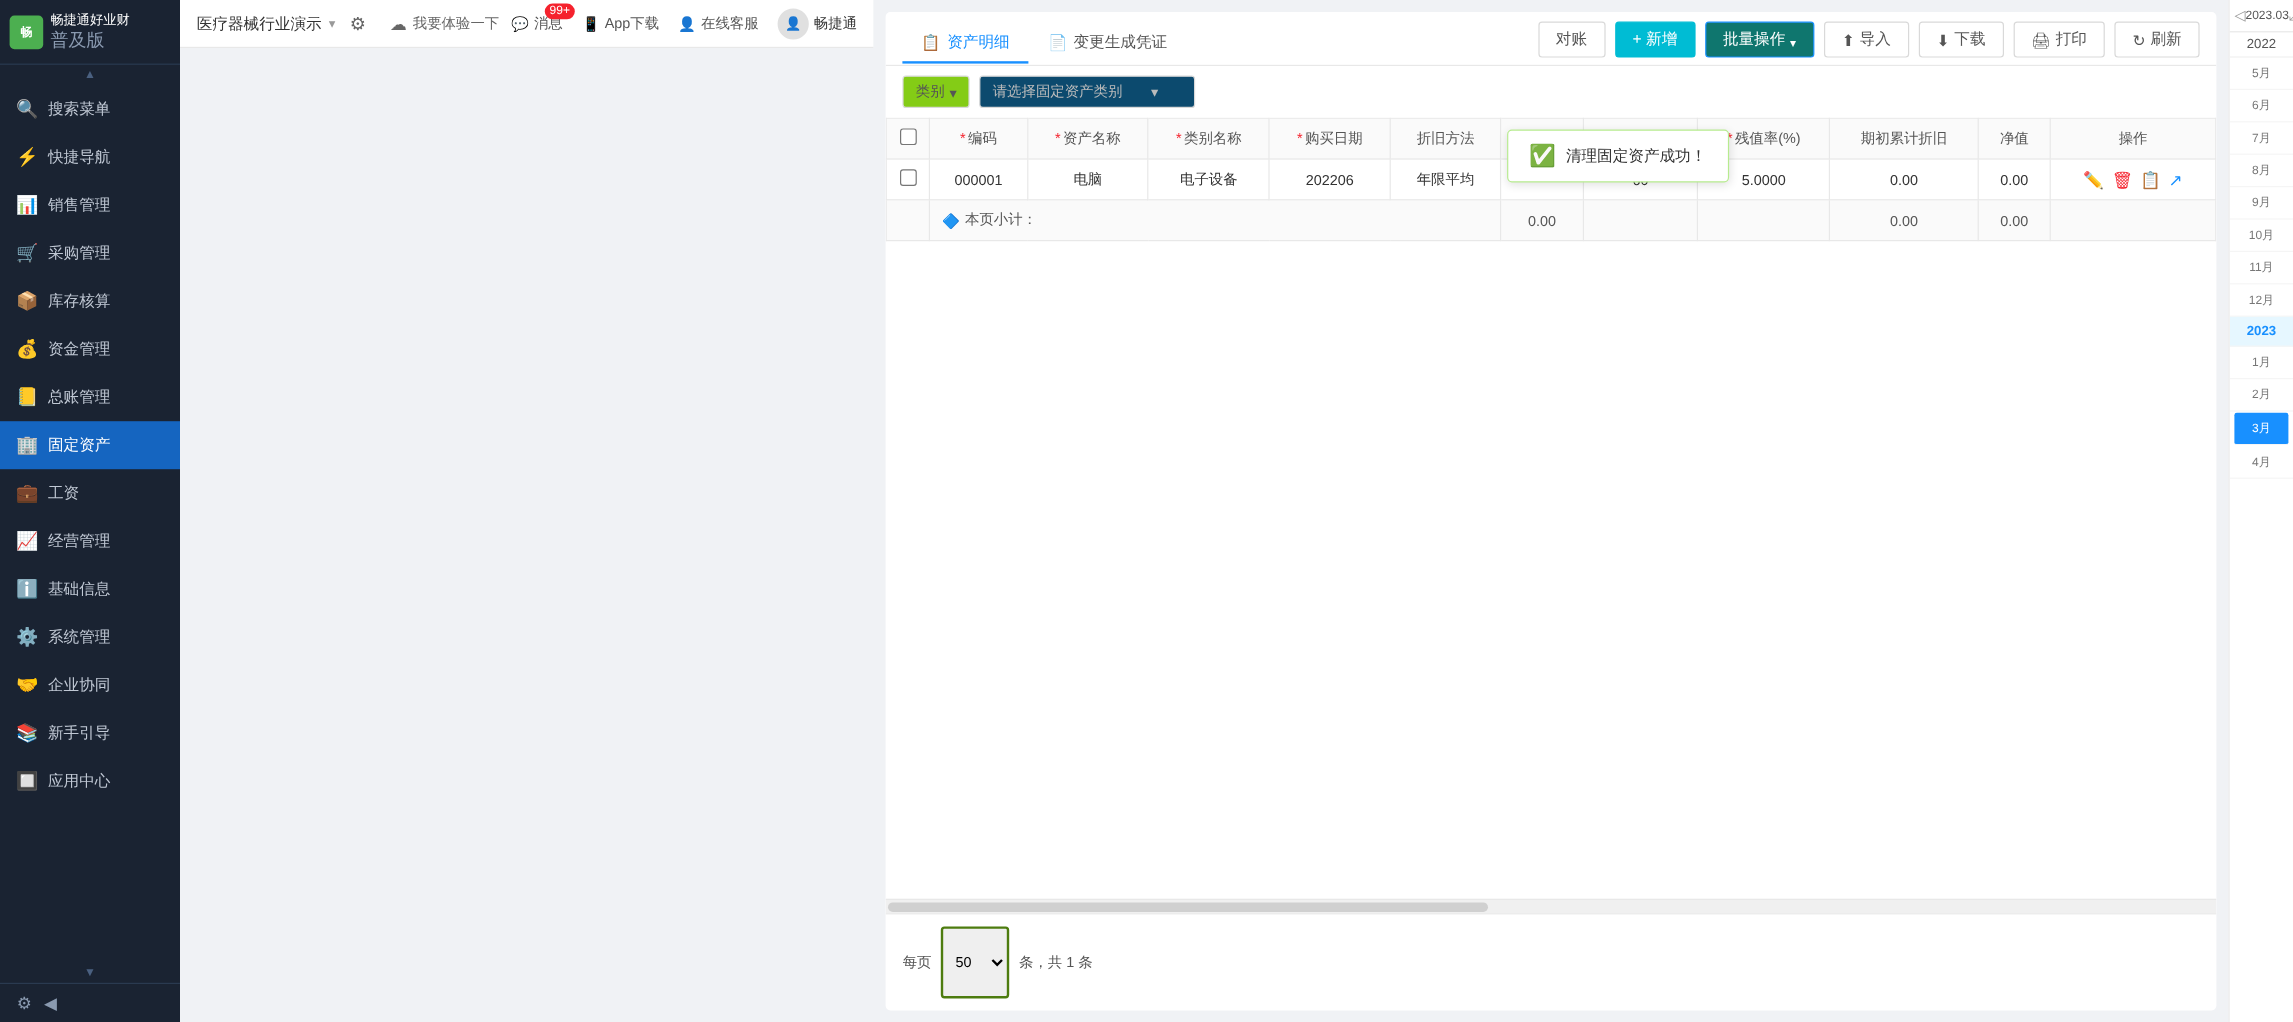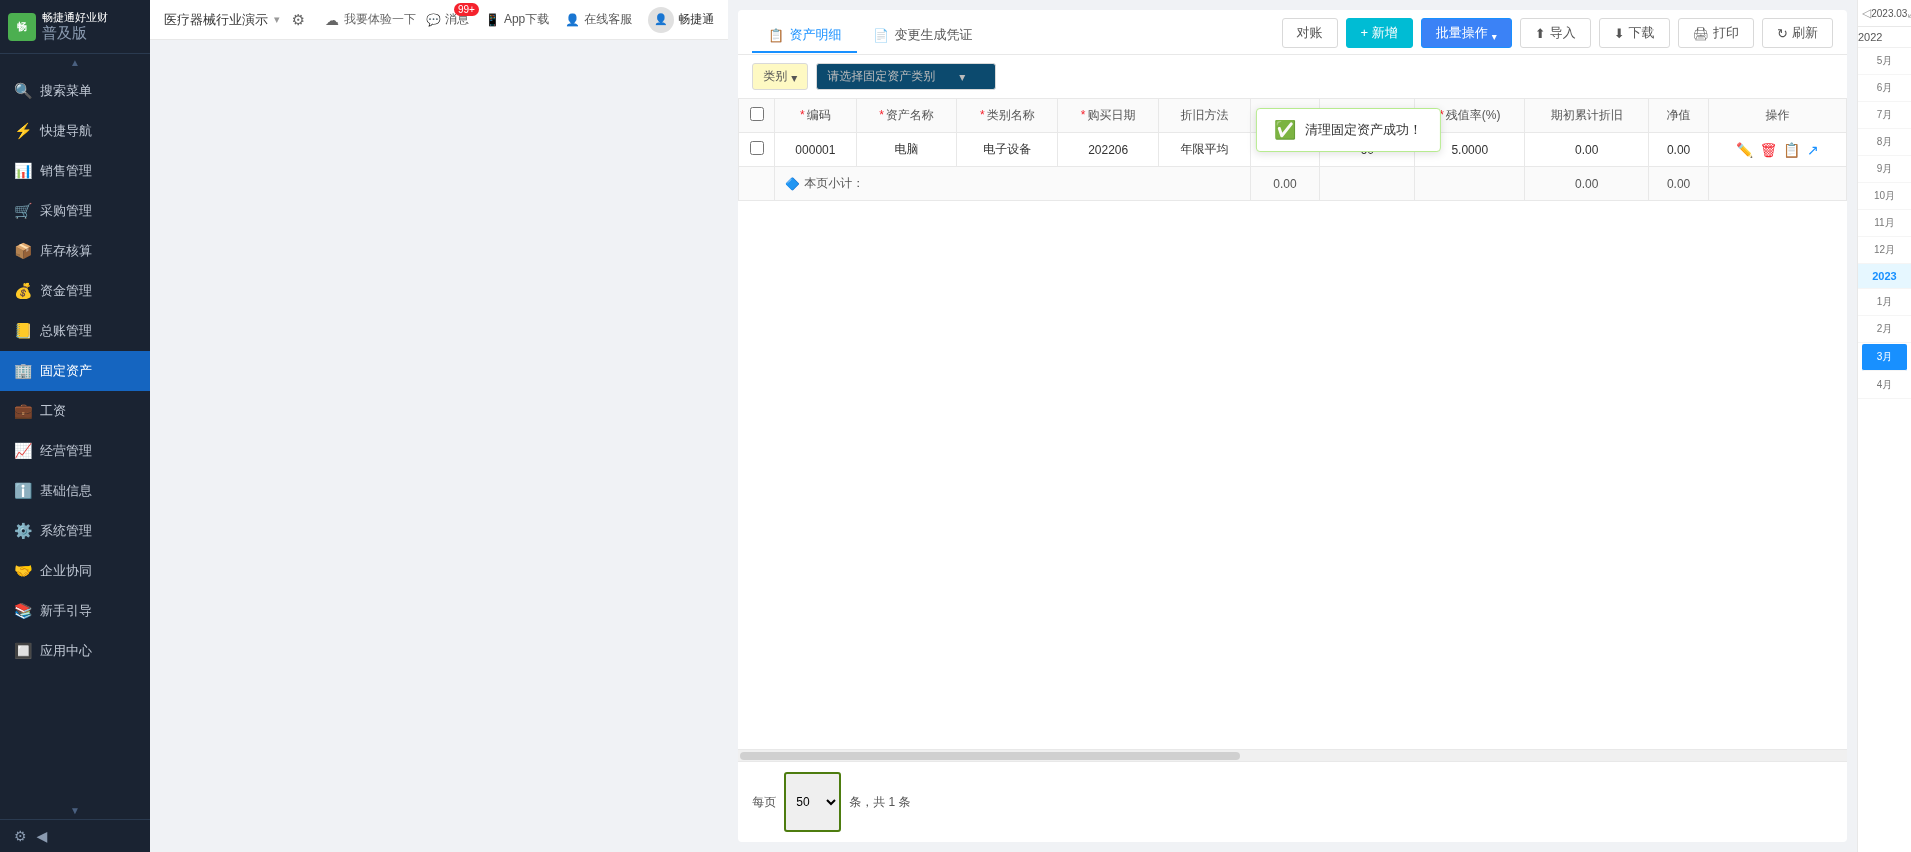--- a/index.html
+++ b/index.html
@@ -53,26 +53,26 @@
     
     .sub-tabs { display: flex; align-items: center; padding: 8px 14px 0; border-bottom: 1px solid #e8e8e8; gap: 0; }
     .sub-tab { padding: 7px 16px; cursor: pointer; font-size: 13px; color: #555; border-bottom: 2px solid transparent; display: flex; align-items: center; gap: 5px; }
     .sub-tab.active { color: #1890ff; border-bottom: 2px solid #1890ff; }
     .sub-tab-icon { font-size: 13px; }
 
     
     .btn { padding: 5px 14px; border-radius: 3px; font-size: 13px; cursor: pointer; border: 1px solid transparent; display: inline-flex; align-items: center; gap: 4px; }
     .btn-green { background: #00bcd4; color: #fff; border-color: #00bcd4; }
     .btn-default { background: #fff; color: #555; border-color: #d9d9d9; }
-    .btn-with-arrow { background: #3b82f6; color: #fff; border-color: #1890ff; align-items: flex-end; }
+    .btn-with-arrow { background: #0f766e; color: #fff; border-color: #1890ff; align-items: flex-end; }
     .dropdown-arrow { font-size: 10px; }
 
     
     .filter-bar { display: flex; align-items: center; padding: 8px 14px; gap: 8px; }
-    .filter-select { border: 1px solid #d9d9d9; border-radius: 3px; padding: 4px 10px; font-size: 12px; color: #555; background: #fef9c3; cursor: pointer; display: flex; align-items: flex-end; gap: 4px; }
+    .filter-select { border: 1px solid #d9d9d9; border-radius: 3px; padding: 4px 10px; font-size: 12px; color: #555; background: #84cc16; cursor: pointer; display: flex; align-items: flex-end; gap: 4px; }
     .filter-select-placeholder { border: 1px solid #d9d9d9; border-radius: 3px; padding: 4px 30px 4px 10px; font-size: 12px; color: #bbb; background: #0c4a6e; cursor: pointer; position: relative; min-width: 180px; display: flex; align-items: center; justify-content: space-between; }
     .data-table { width: 100%; border-collapse: collapse; font-size: 12px; }
     .data-table th { background: #fafafa; border: 1px solid #e8e8e8; padding: 8px 10px; text-align: center; color: #555; font-weight: normal; white-space: nowrap; }
     .data-table td { border: 1px solid #e8e8e8; padding: 8px 10px; text-align: center; color: #333; white-space: nowrap; }
     .required-star { color: #f5222d; margin-right: 2px; }
     .checkbox-cell { width: 36px; }
     .checkbox { width: 14px; height: 14px; cursor: pointer; }
     .action-icons { display: flex; align-items: center; gap: 6px; justify-content: center; }
     .action-icon { color: #1890ff; cursor: pointer; font-size: 14px; }
     .action-icon.del { color: #f5222d; }
@@ -87,21 +87,21 @@
 
     
     .pagination { display: flex; align-items: center; padding: 10px 14px; border-top: 1px solid #e8e8e8; gap: 8px; font-size: 12px; color: #555; }
     .page-size-select { border: 2px solid #4d7c0f; border-radius: 3px; padding: 20px 6px; font-size: 12px; }
 
     
     .timeline-panel { width: 54px; background: #fff; border-left: 1px solid #e8e8e8; display: flex; flex-direction: column; overflow: hidden; flex-shrink: 0; }
     .timeline-header { padding: 6px 4px; text-align: center; font-size: 11px; color: #555; border-bottom: 1px solid #e8e8e8; display: flex; align-items: center; justify-content: space-between; }
     .timeline-toggle { color: #999; cursor: pointer; font-size: 12px; }
     .timeline-expand { color: #999; cursor: pointer; font-size: 12px; }
-    .timeline-year-label { font-size: 11px; color: #555; padding: 4px 0; border-bottom: 1px solid #f0f0f0; }
+    .timeline-year-label { font-size: 11px; color: #555; text-align: center; padding: 4px 0; border-bottom: 1px solid #f0f0f0; }
     .timeline-item { padding: 6px 4px; text-align: center; font-size: 10px; color: #777; cursor: pointer; border-bottom: 1px solid #f5f5f5; }
     .timeline-item.current { background: #1890ff; color: #fff; border-radius: 2px; margin: 1px 4px; }
     .timeline-item.year-marker { background: #e6f7ff; color: #1890ff; font-weight: bold; font-size: 11px; }
 
     
     .h-scrollbar { height: 12px; background: #f0f0f0; border-top: 1px solid #e8e8e8; display: flex; align-items: center; padding: 0 2px; }
     .h-scrollbar-thumb { width: 500px; height: 8px; background: #d0d0d0; border-radius: 4px; }
   </style>
 </head>
 <body>

